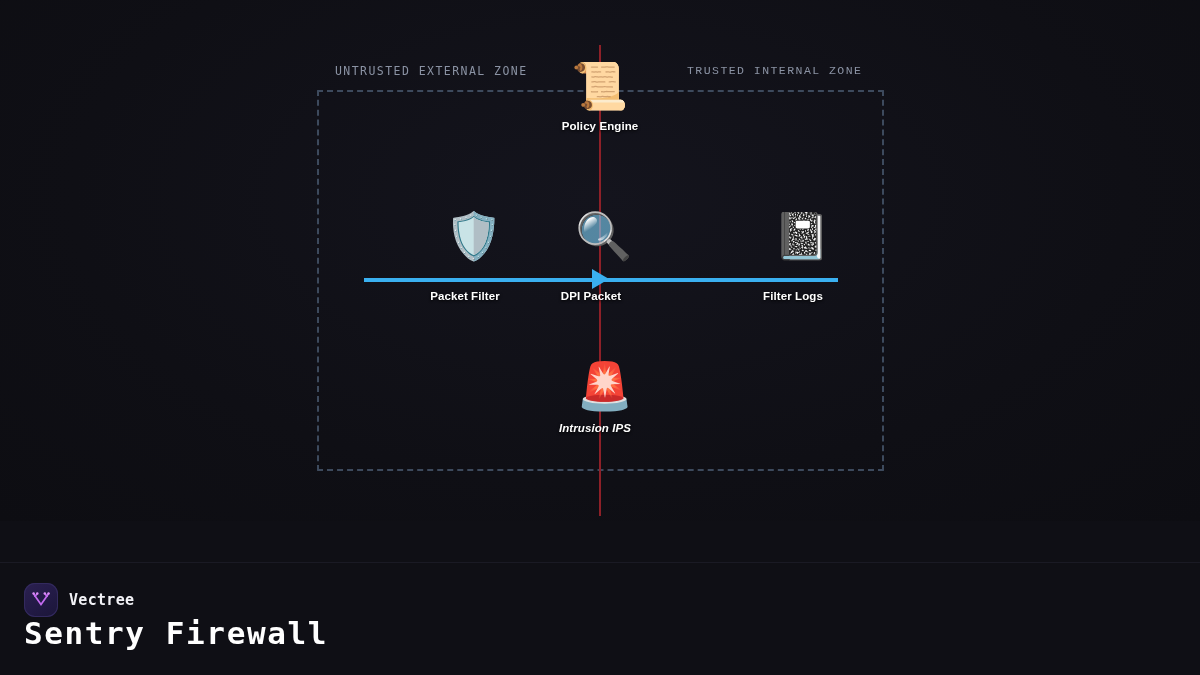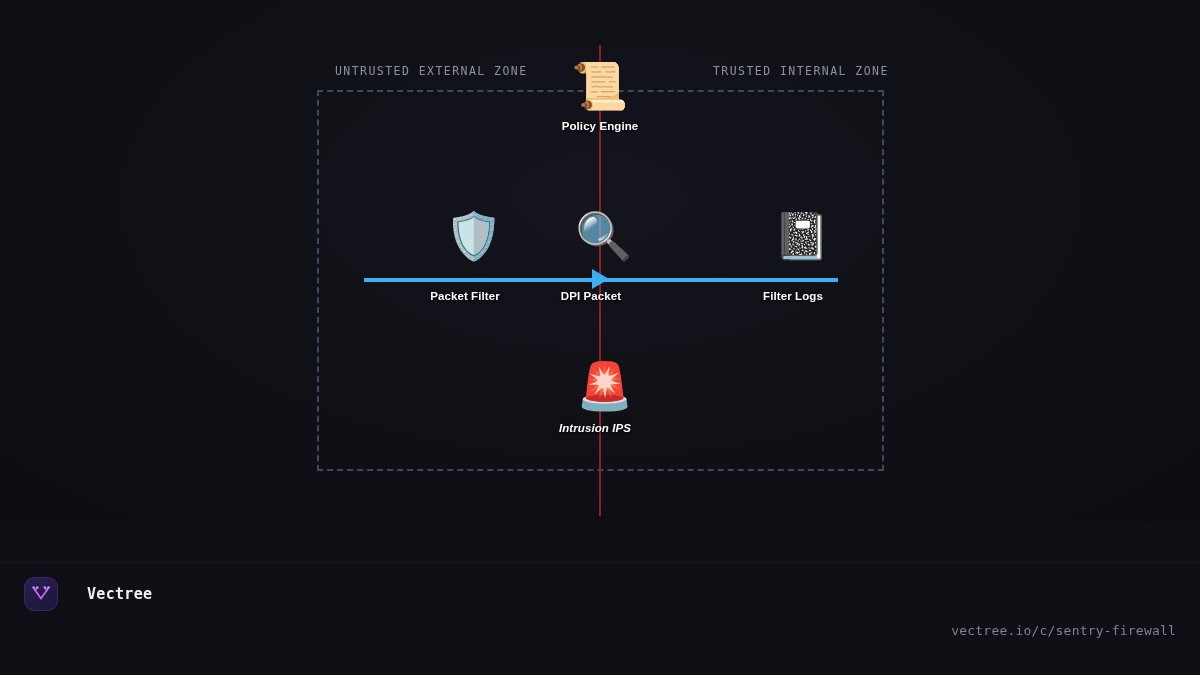--- a/index.html
+++ b/index.html
@@ -21,21 +21,21 @@
   .zone-label {
     position:absolute;
     font-family:"DejaVu Sans Mono","Liberation Mono",monospace;
     font-size:11.5px;
     letter-spacing:1.45px;
     color:#8b93a4;
     white-space:nowrap;
     top:64px;
   }
   #zone-left  { left:335px; }
-  #zone-right { left:713px; }
+  #zone-right { left:687px;font-family:Liberation Mono, monospace; }
 
   #perimeter {
     position:absolute;
     left:317px; top:90px;
     width:567px; height:381px;
     border:2px dashed #3d4a5d;
     border-radius:1px;
   }
 
   #divider {
@@ -98,22 +98,22 @@
 
   
   #footer {
     position:absolute;
     left:0; top:562px;
     width:1200px; height:113px;
     border-top:1px solid #1a1a24;
   }
   #brand-row {
     position:absolute;
-    left:24px; top:14px;
-    display:flex; align-items:center; gap:29px;
+    left:24px; top:20px;
+    display:flex; align-items:center; gap:11px;
   }
   #brand-mark {
     width:34px; height:34px;
     border-radius:11px;
     background:linear-gradient(145deg,#2b2050 0%,#221a45 55%,#1b1638 100%);
     display:flex; align-items:center; justify-content:center;
     box-shadow:0 0 0 1px #332a5e inset;
   }
   #brand-name {
     font-family:"DejaVu Sans Mono","Liberation Mono",monospace;
@@ -198,18 +198,18 @@
             <circle cx="2.6" cy="3.4" r="1.25"></circle>
             <circle cx="6.3" cy="3.4" r="1.25"></circle>
             <circle cx="13.8" cy="3.4" r="1.25"></circle>
             <circle cx="17.5" cy="3.4" r="1.25"></circle>
           </g>
         </svg>
       </div>
       <span id="brand-name">Vectree</span>
     </div>
 
-
-    <div id="page-url">vectree.io/c/sentry-firewall</div>
+    <div id="page-title">Sentry Firewall</div>
+
 
   </div>
 
 </div>
 
 </body></html>

